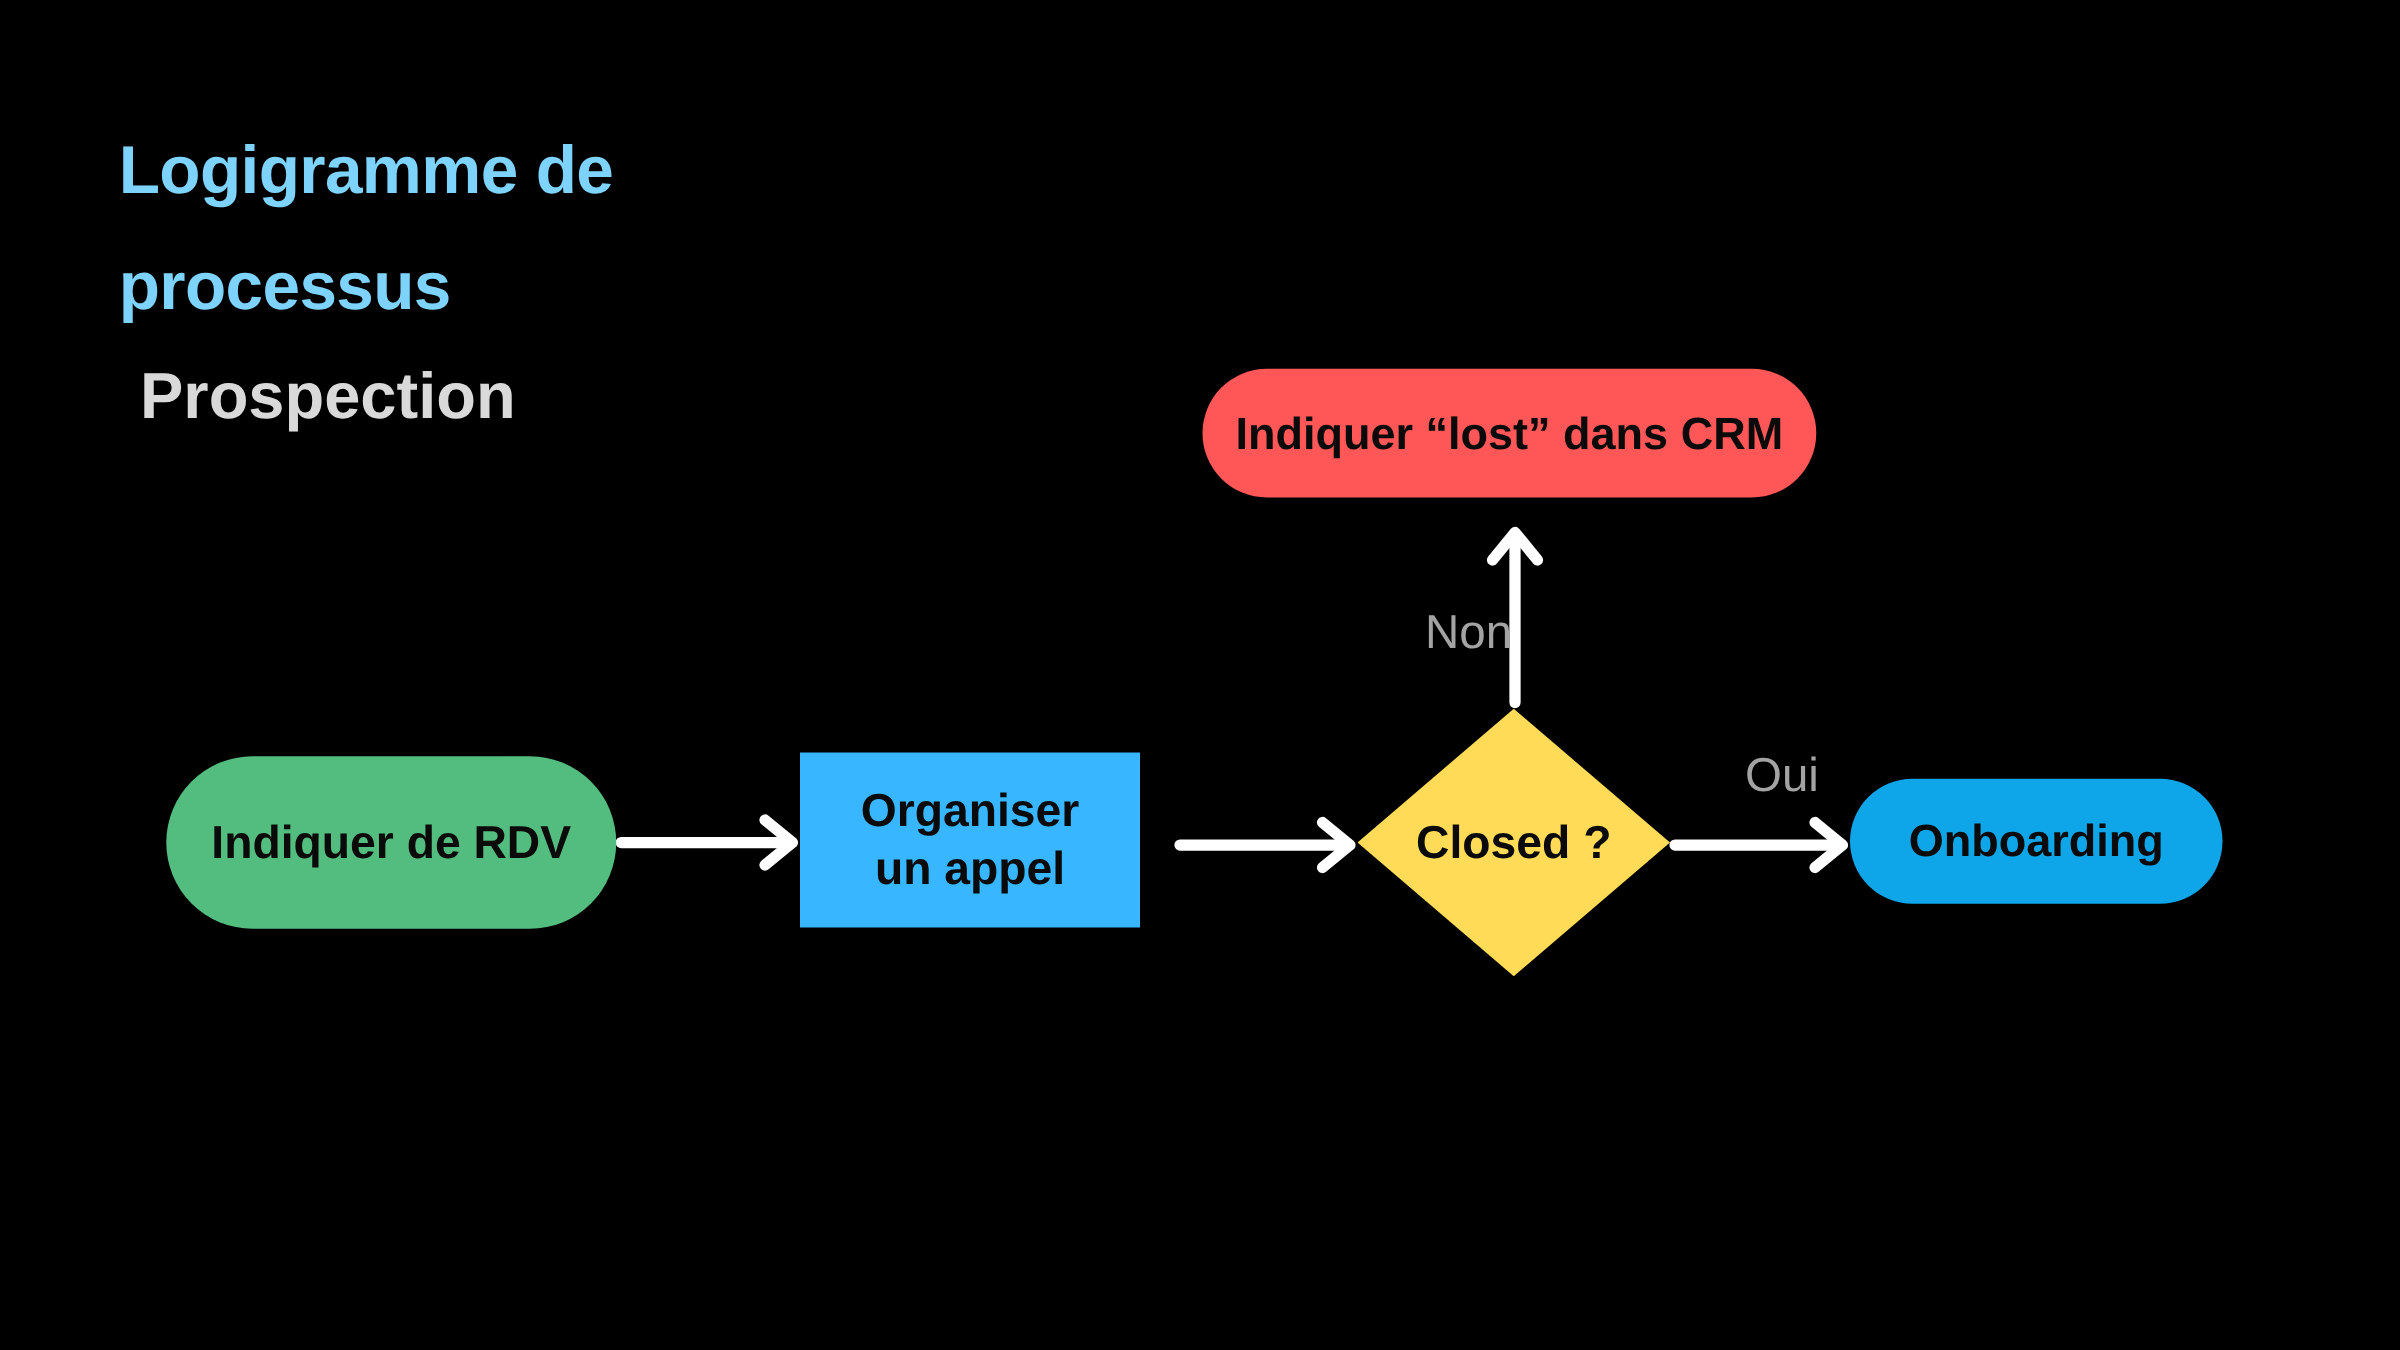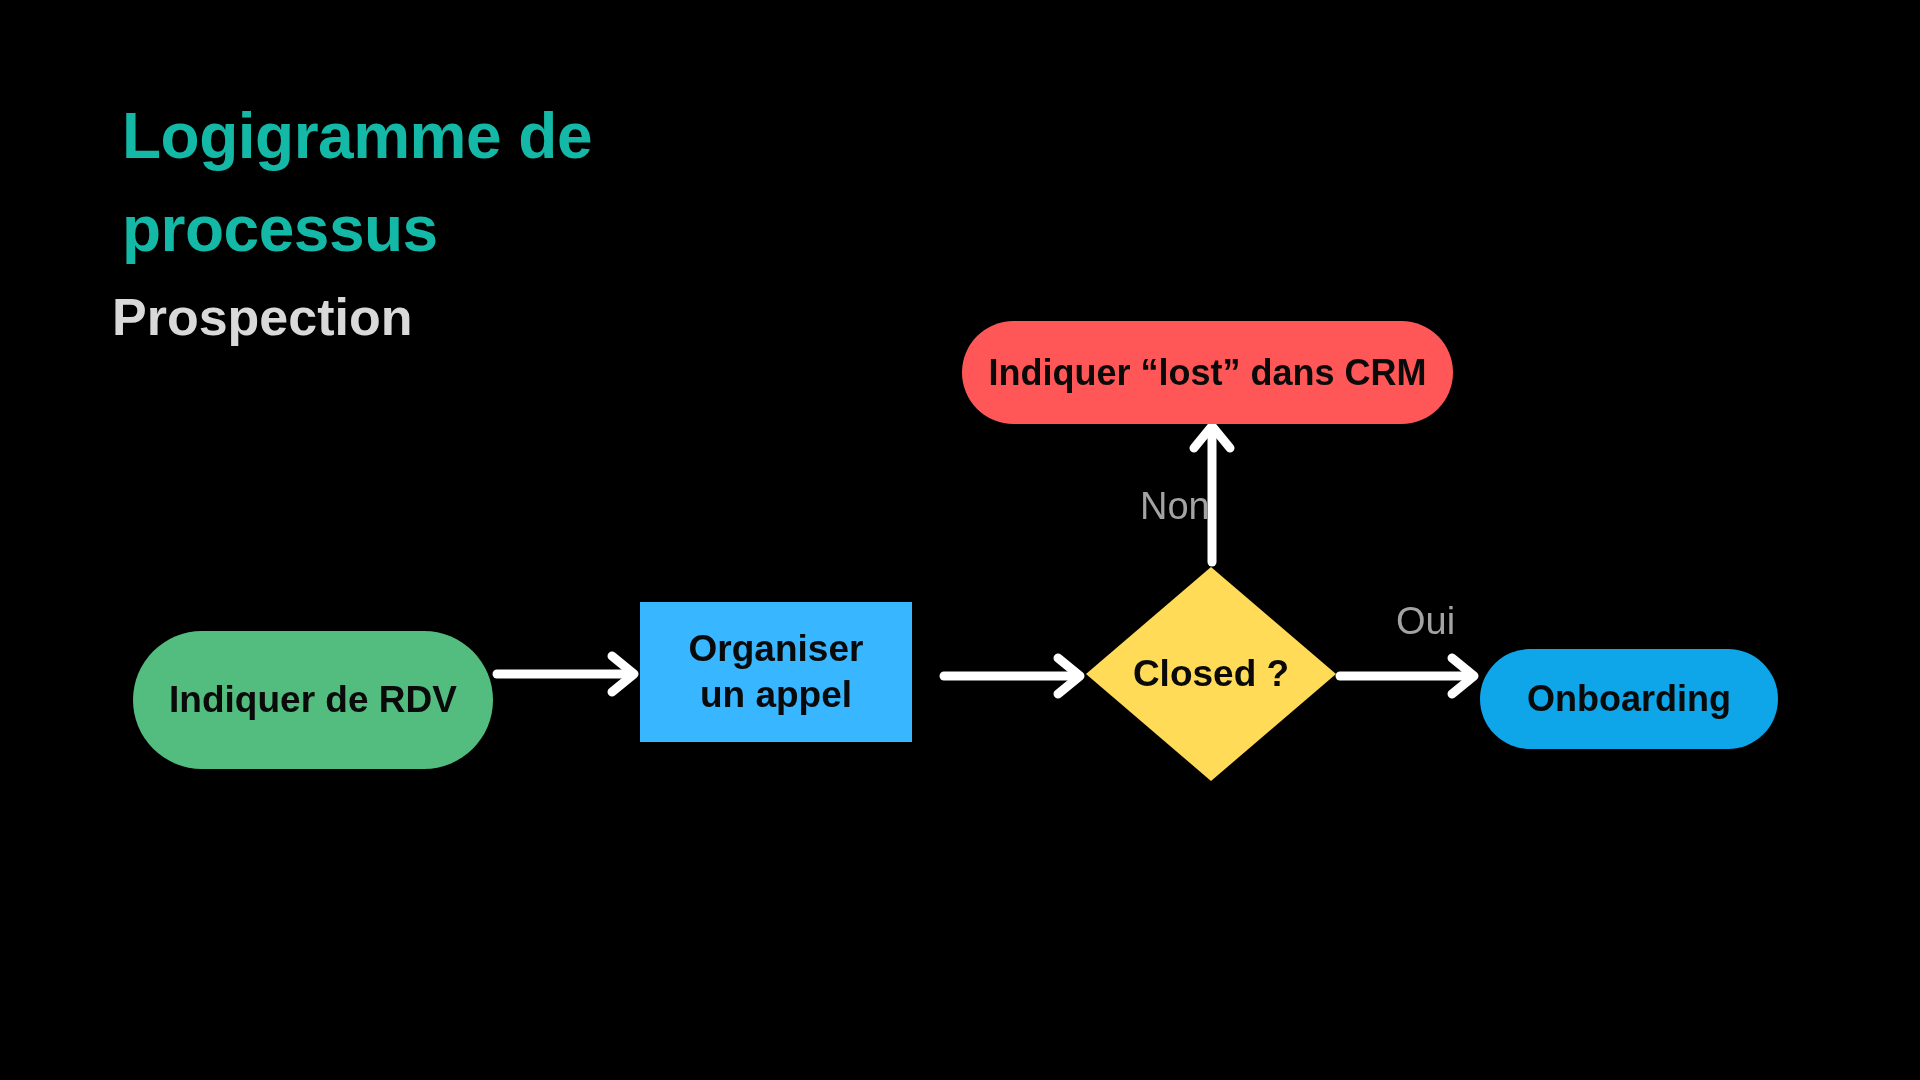--- a/index.html
+++ b/index.html
@@ -12,29 +12,29 @@
     width: 1920px;
     height: 1080px;
     background: #000000;
     overflow: hidden;
     font-family: "Liberation Sans", sans-serif;
   }
 
   
   .title {
     position: absolute;
-    left: 122px;
+    left: 95px;
     top: 90px;
     width: 545px;
     margin: 0;
-    font-size: 64px;
+    font-size: 54px;
     line-height: 93px;
     font-weight: 700;
     letter-spacing: -0.5px;
-    color: #14b8a6;
+    color: #7dd3fc;
   }
   .subtitle {
     position: absolute;
     left: 112px;
     top: 287px;
     margin: 0;
     font-size: 52px;
     font-weight: 700;
     color: #d9d9d9;
   }
@@ -46,21 +46,21 @@
     flex-direction: column;
     align-items: center;
     justify-content: center;
     text-align: center;
     color: #0a0a0a;
     font-weight: 700;
     font-size: 37px;
     line-height: 46px;
     white-space: nowrap;
   }
-  .pill   { border-radius: 999px; margin-top: 26px; }
+  .pill   { border-radius: 999px; }
   .node-start      { left: 133px;  top: 605px; width: 360px; height: 138px; }
   .node-process    { left: 640px;  top: 602px; width: 272px; height: 140px; }
   .node-decision   { left: 1086px; top: 567px; width: 250px; height: 214px;
                      clip-path: polygon(50% 0%, 100% 50%, 50% 100%, 0% 50%); }
   .node-lost       { left: 962px;  top: 295px; width: 491px; height: 103px; font-size: 36px; }
   .node-onboarding { left: 1480px; top: 623px; width: 298px; height: 100px; font-size: 36px; }
 
   
   .arrows {
     position: absolute;

